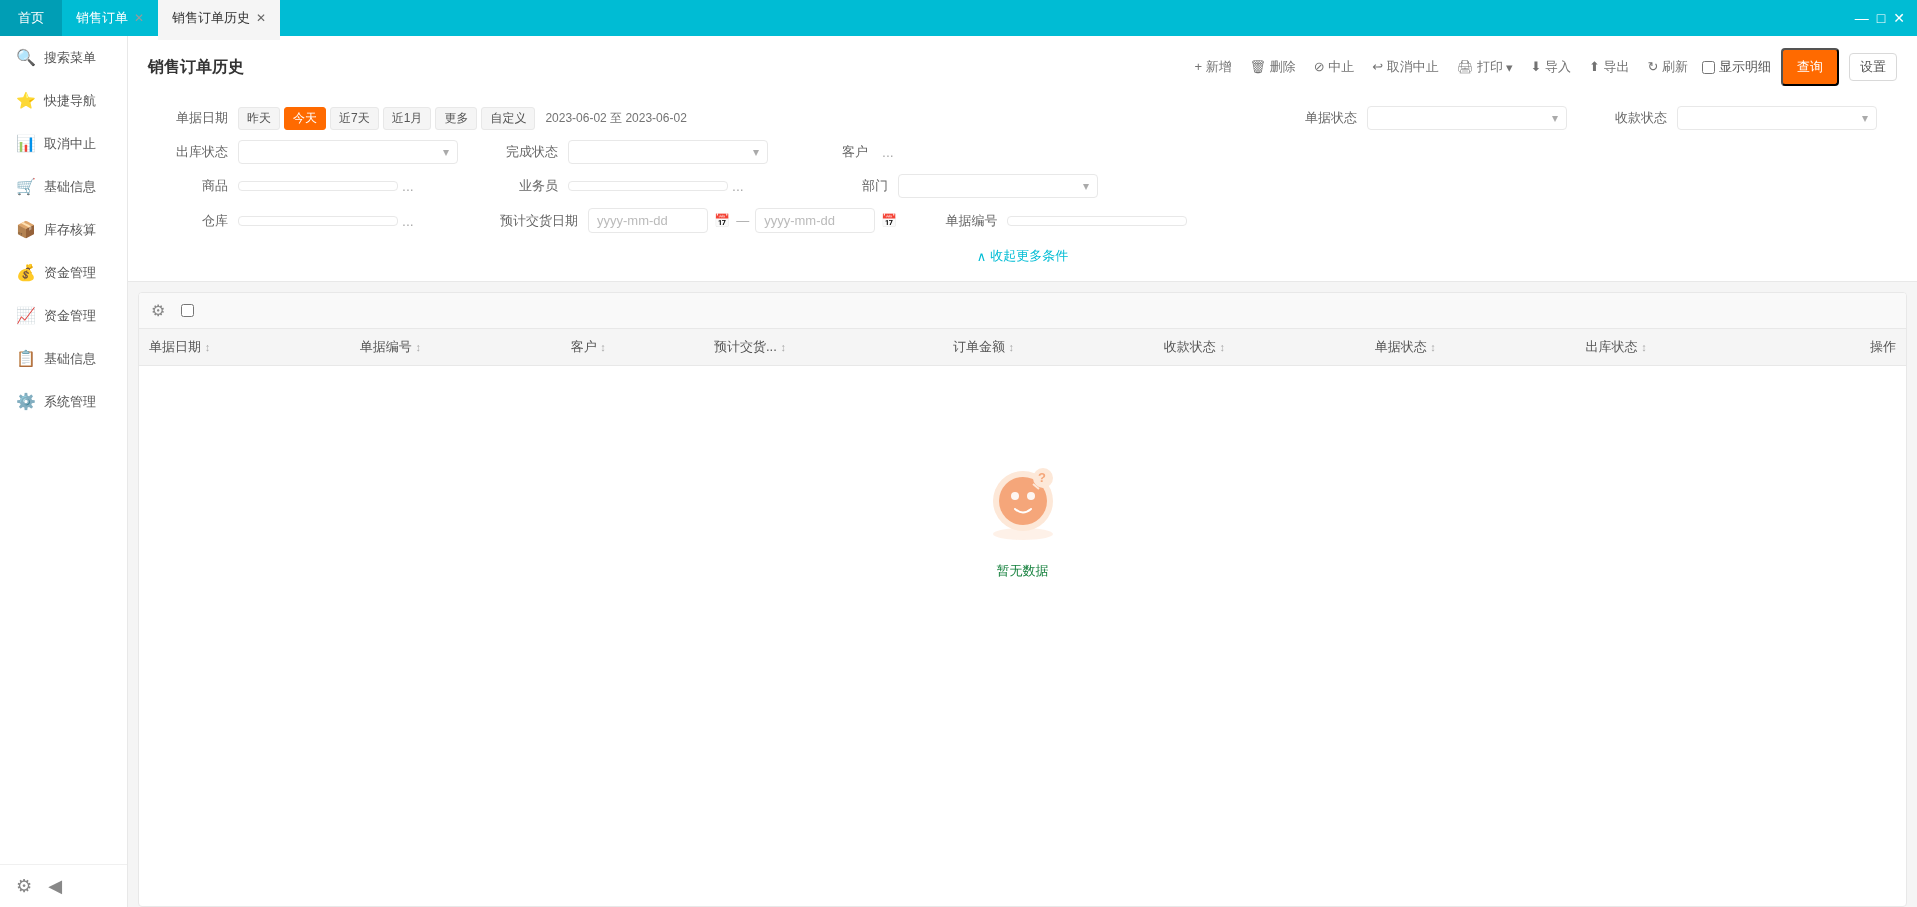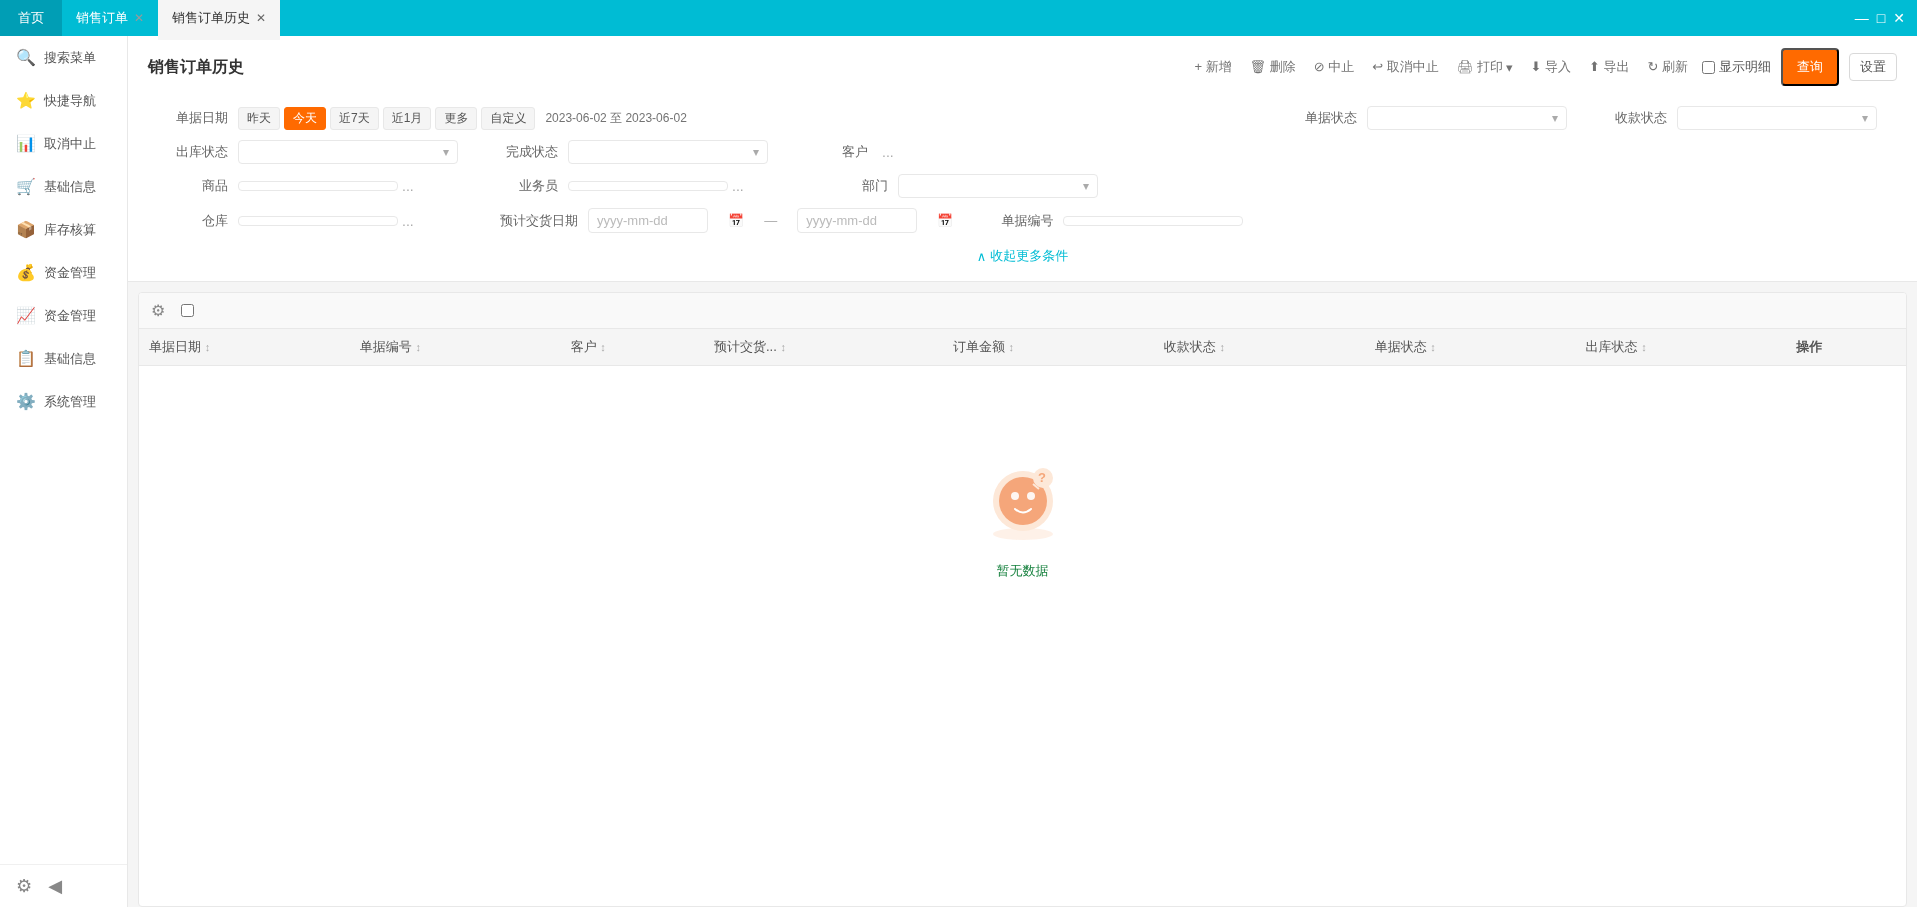--- a/index.html
+++ b/index.html
@@ -484,21 +484,21 @@
           </div>
         </div>
 
         <div class="filter-row">
           <span class="filter-label">仓库</span>
           <div style="display:flex;align-items:center;min-width:220px;">
             <div class="input-field" style="min-width:160px;"></div>
             <span class="dots-btn">...</span>
           </div>
           <span class="filter-label" style="margin-left:40px;min-width:90px;">预计交货日期</span>
-          <div style="display:flex;align-items:center;gap:20px;">
+          <div style="display:flex;align-items:center;gap:6px;">
             <div class="input-field" style="min-width:120px;">
               <span style="color:#bbb;">yyyy-mm-dd</span>
             </div>
             <span style="color:#aaa;cursor:pointer;">📅</span>
             <span style="color:#aaa;">—</span>
             <div class="input-field" style="min-width:120px;">
               <span style="color:#bbb;">yyyy-mm-dd</span>
             </div>
             <span style="color:#aaa;cursor:pointer;">📅</span>
           </div>
@@ -546,21 +546,21 @@
               <span class="sort-icon"> ↕</span>
             </th>
             <th>
               <span>单据状态</span>
               <span class="sort-icon"> ↕</span>
             </th>
             <th>
               <span>出库状态</span>
               <span class="sort-icon"> ↕</span>
             </th>
-            <th style="font-weight:bold;">
+            <th style="text-align:right;">
               <span>操作</span>
             </th>
           </tr>
         </thead>
         <tbody>
           <tr>
             <td colspan="9">
               <div class="empty-area">
 
                 <svg class="empty-icon" viewBox="0 0 100 100" xmlns="http://www.w3.org/2000/svg">

